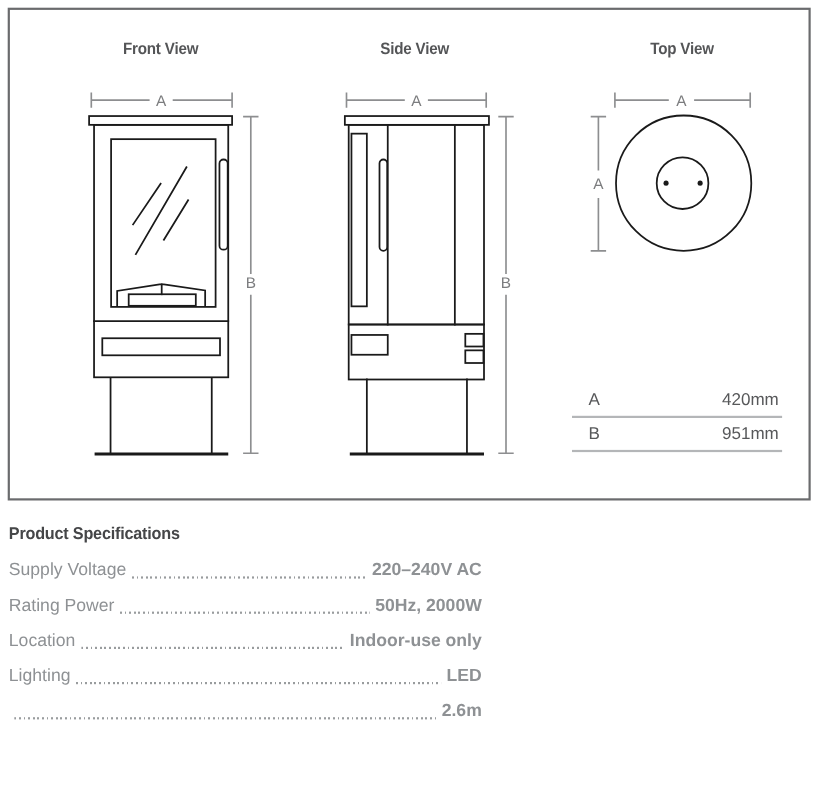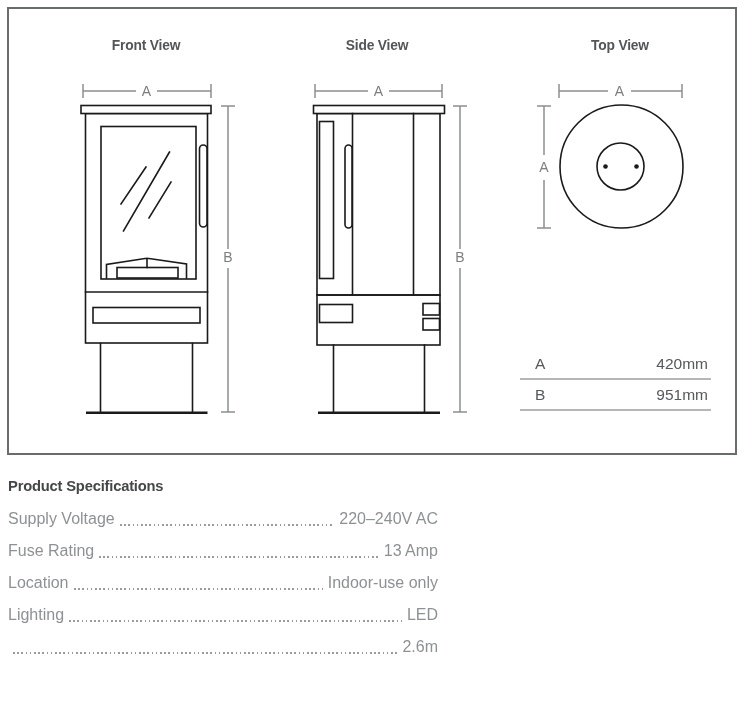--- a/index.html
+++ b/index.html
@@ -53,21 +53,21 @@
   .specs-heading {
     font-size:15.5px; font-weight:bold; color:#454648;
     letter-spacing:-0.2px; transform:scaleX(0.95); transform-origin:left center;
     height:26px;
   }
   .spec-row {
     height:32px; display:flex; align-items:center;
     font-size:16px; color:#8e9194;text-align:right;
   }
   .spec-label { white-space:nowrap; }
-  .spec-value { white-space:nowrap; }
+  .spec-value { white-space:nowrap;font-weight:bold; }
   .leader {
     flex:1; height:2px; margin:0 5px 9px 5px; align-self:flex-end;
     background-image:repeating-linear-gradient(to right,
       #999c9e 0, #999c9e 1.6px, transparent 1.6px, transparent 4.2px);
   }
 </style>
 </head>
 <body>
 
 <div class="page">
@@ -158,23 +158,23 @@
 
   <div class="specs">
     <div class="specs-heading">Product Specifications</div>
 
     <div class="spec-row">
       <span class="spec-label">Supply Voltage</span>
       <span class="leader"></span>
       <span class="spec-value">220–240V AC</span>
     </div>
     <div class="spec-row">
-      <span class="spec-label">Fuse Rating</span>
+      <span class="spec-label">Rating Power</span>
       <span class="leader"></span>
-      <span class="spec-value">13 Amp</span>
+      <span class="spec-value">50Hz, 2000W</span>
     </div>
     <div class="spec-row">
       <span class="spec-label">Location</span>
       <span class="leader"></span>
       <span class="spec-value">Indoor-use only</span>
     </div>
     <div class="spec-row">
       <span class="spec-label">Lighting</span>
       <span class="leader"></span>
       <span class="spec-value">LED</span>

